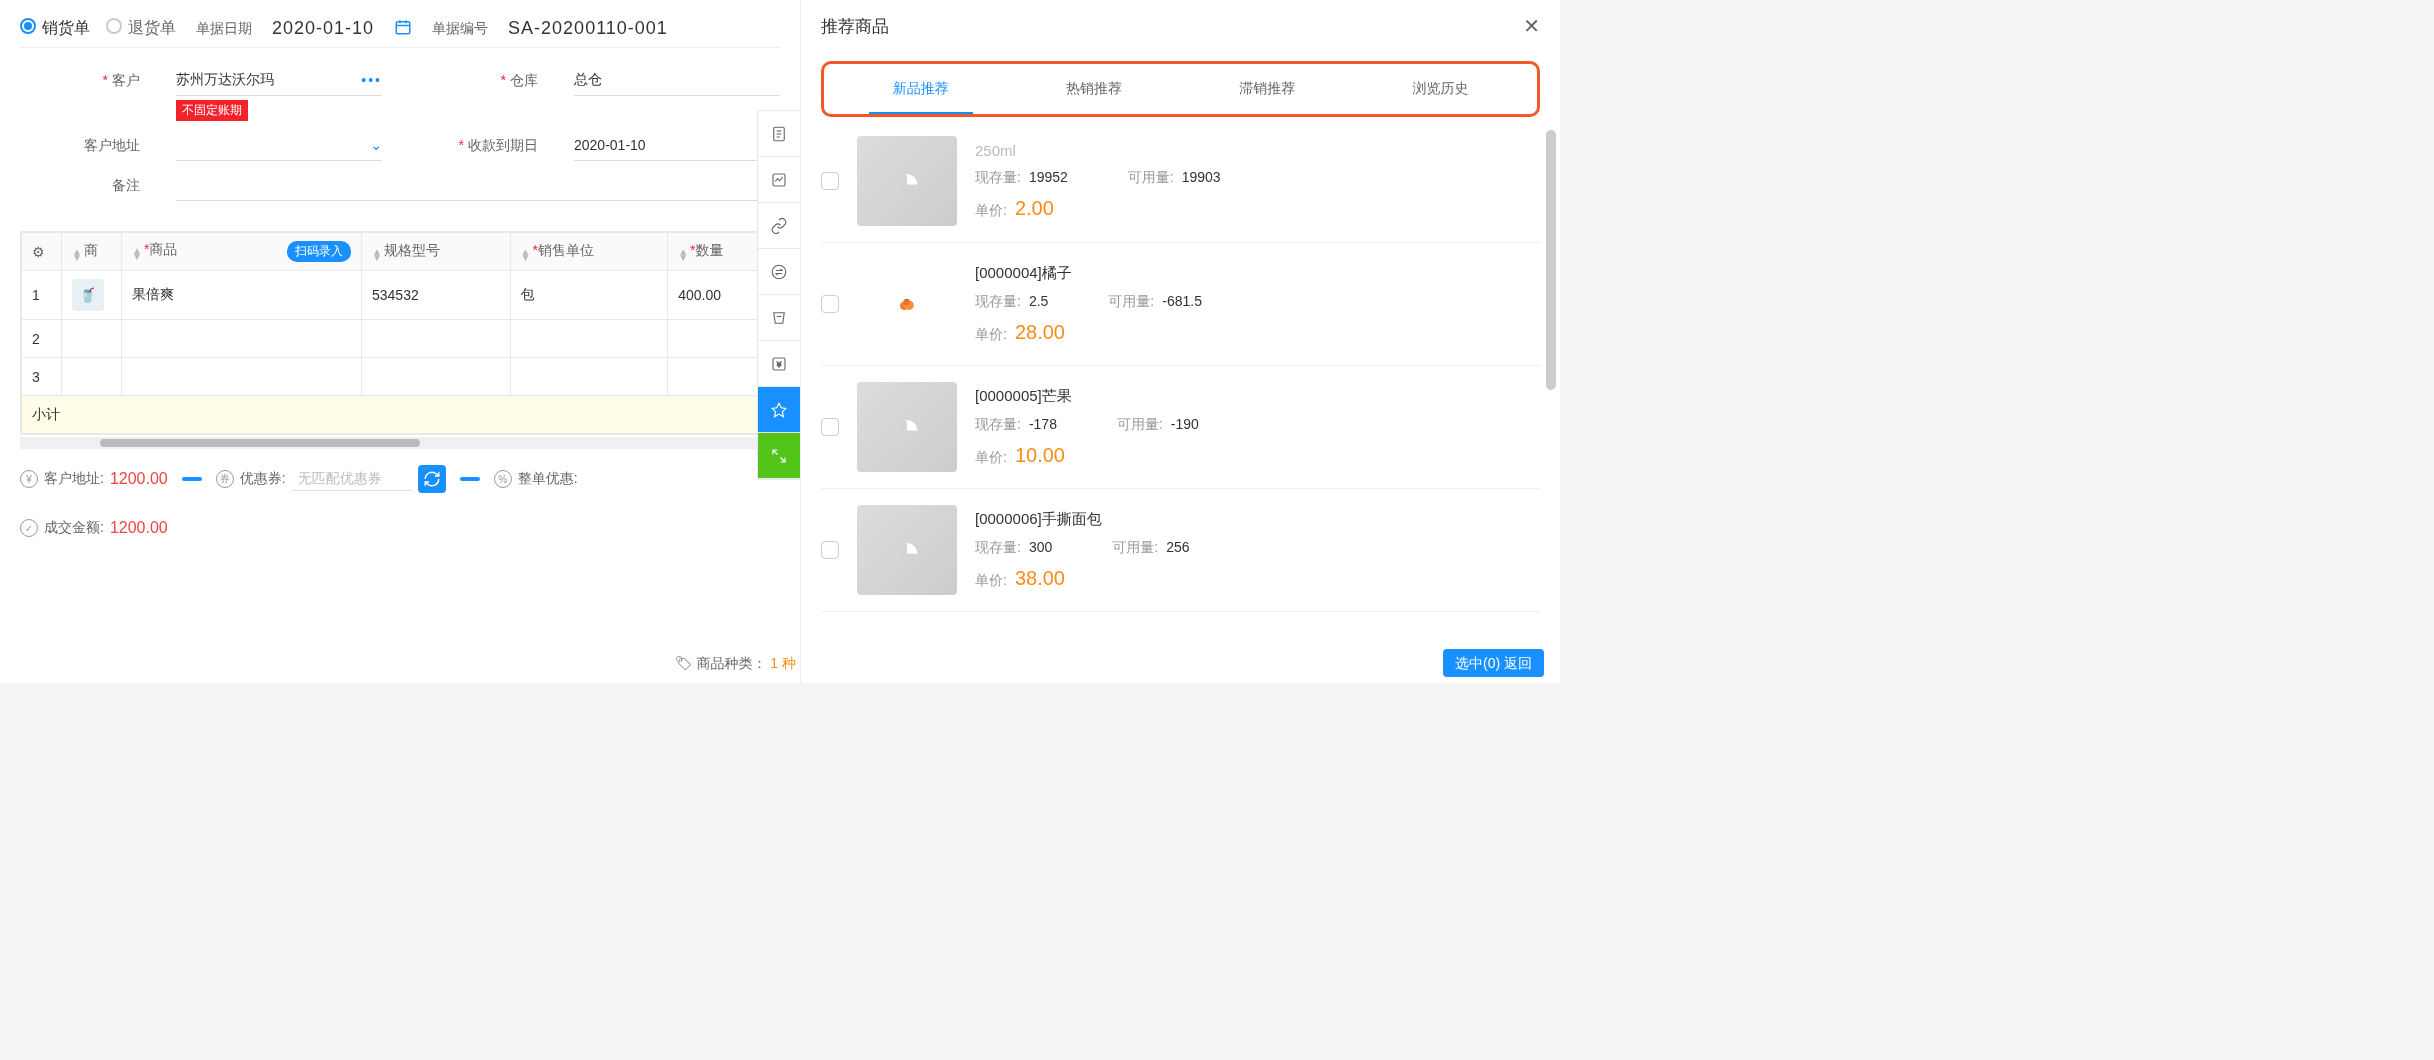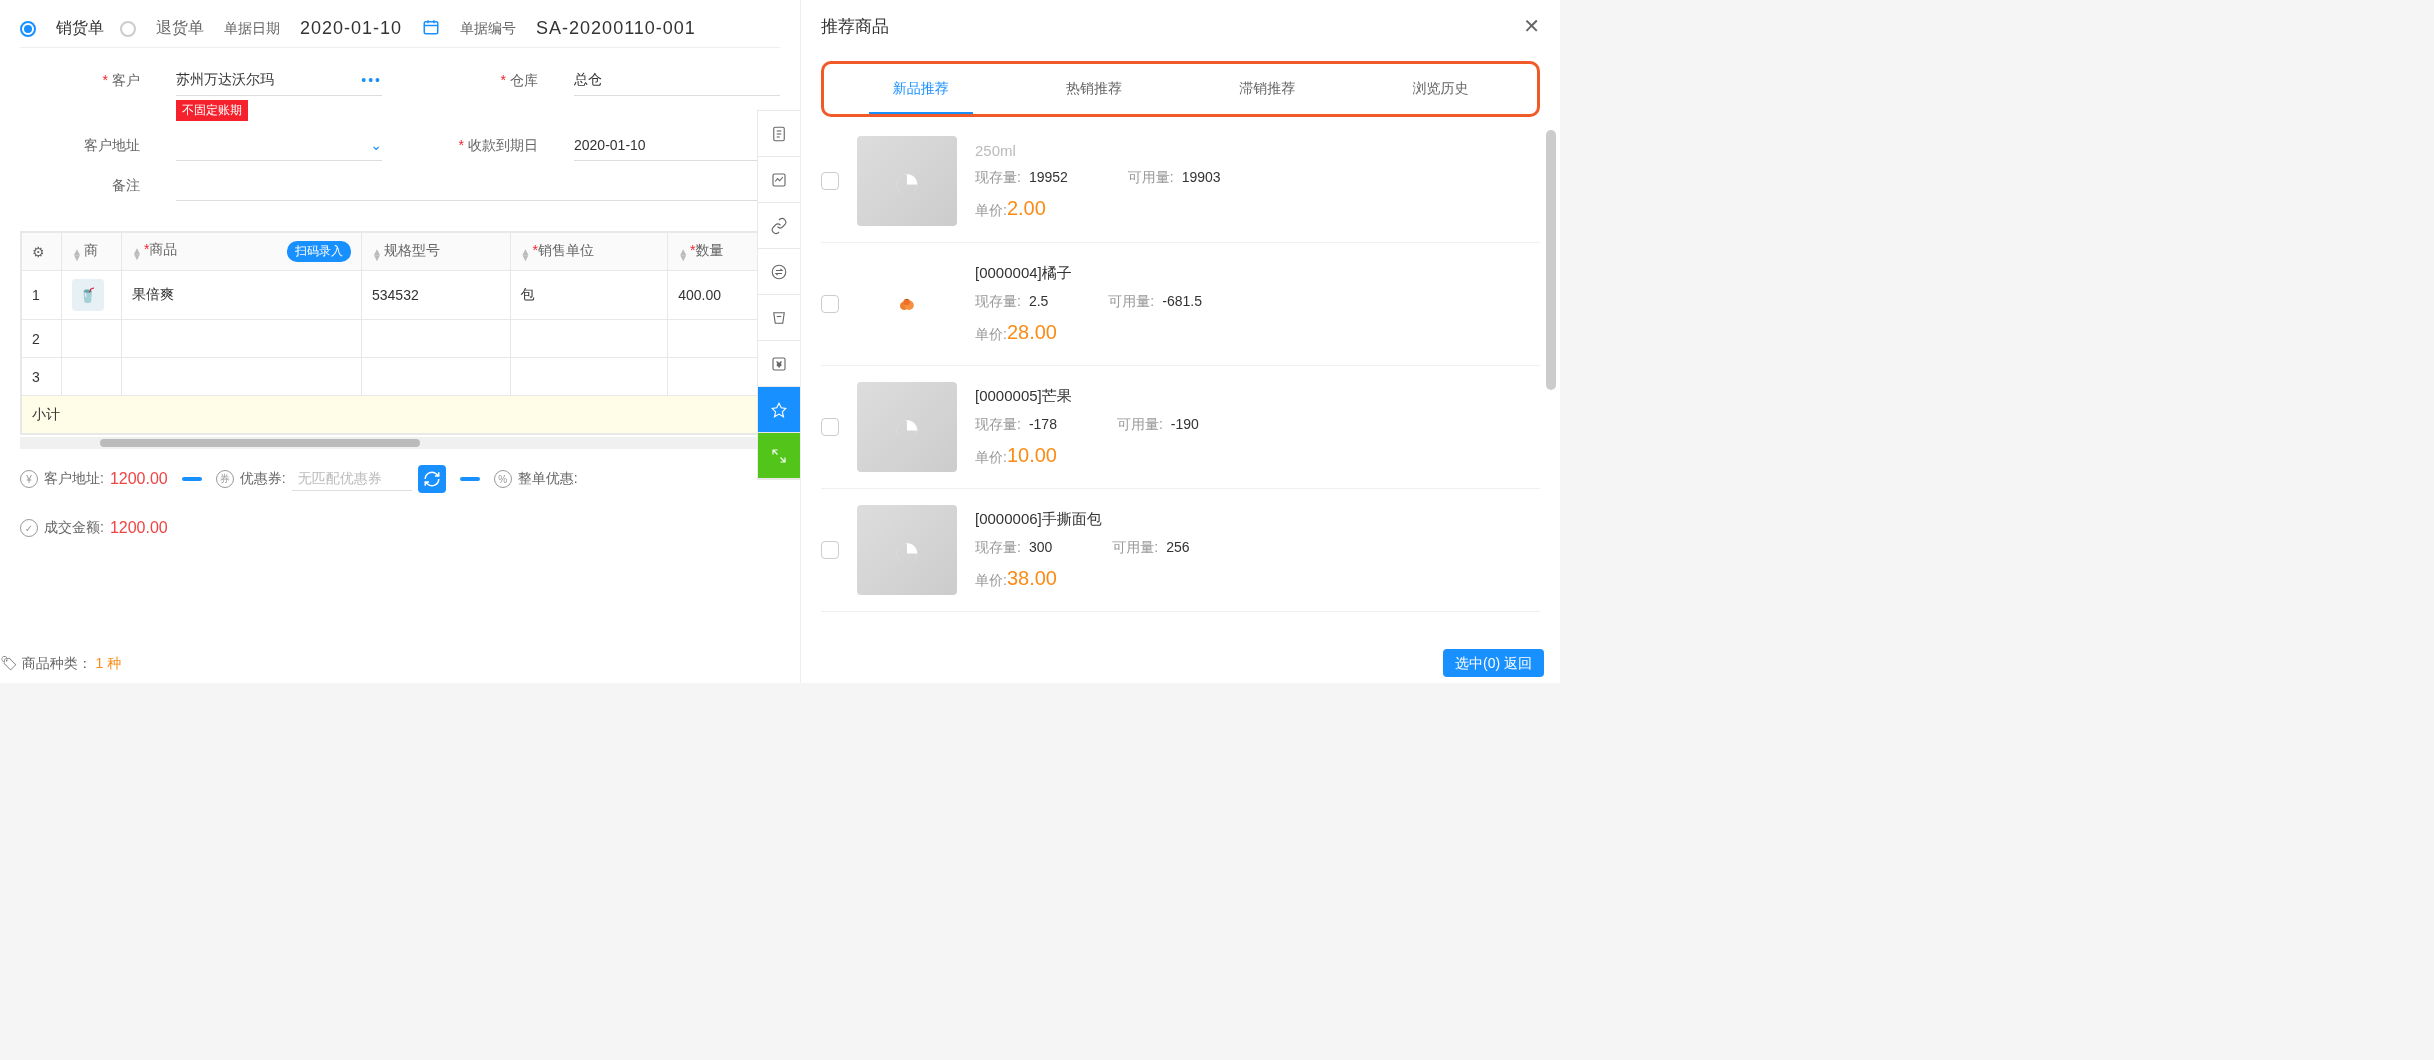--- a/index.html
+++ b/index.html
@@ -4,21 +4,21 @@
 <style>
 * { margin: 0; padding: 0; box-sizing: border-box; }
 body { font-family: -apple-system, "PingFang SC", "Microsoft YaHei", sans-serif; font-size: 14px; color: #333; background: #f5f5f5; overflow: hidden; }
 .app { display: flex; height: 683px; width: 1560px; }
 .left-panel { width: 800px; background: #fff; position: relative; padding: 10px 20px; }
 .right-panel { flex: 1; background: #fff; border-left: 1px solid #eee; position: relative; display: flex; flex-direction: column; }
 
 
 .tab-row { display: flex; align-items: center; gap: 20px; padding: 8px 0; border-bottom: 1px solid #eee; }
 .radio-group { display: flex; align-items: center; gap: 16px; }
-.radio-item { display: flex; align-items: center; gap: 20px; cursor: pointer; font-family: Liberation Mono, monospace; }
+.radio-item { display: flex; gap: 6px; cursor: pointer; font-family: Liberation Mono, monospace; }
 .radio-circle { width: 16px; height: 16px; border-radius: 50%; border: 2px solid #ccc; display: flex; align-items: center; justify-content: center; }
 .radio-circle.active { border-color: #1890ff; }
 .radio-circle.active::after { content: ''; width: 8px; height: 8px; border-radius: 50%; background: #1890ff; }
 .radio-label { font-size: 16px; color: #666; }
 .radio-item.active .radio-label { color: #333; }
 .doc-date-label, .doc-num-label { color: #666; }
 .doc-date-value, .doc-num-value { font-size: 18px; color: #333; letter-spacing: 1px; }
 .cal-icon { color: #1890ff; }
 
 
@@ -50,21 +50,21 @@
 
 .summary-row { display: flex; align-items: center; gap: 14px; padding: 16px 0 10px; flex-wrap: wrap; }
 .sum-item { display: flex; align-items: center; gap: 6px; }
 .sum-icon { width: 18px; height: 18px; border: 1px solid #999; border-radius: 50%; display: flex; align-items: center; justify-content: center; font-size: 10px; color: #999; }
 .sum-label { color: #666; }
 .sum-value { font-size: 16px; color: #ef4444; }
 .dash { width: 20px; height: 4px; background: #1890ff; border-radius: 2px; }
 .coupon-input { border-bottom: 1px solid #ddd; color: #bbb; padding: 2px 6px; min-width: 120px; }
 .refresh-btn { width: 28px; height: 28px; background: #1890ff; border-radius: 4px; display: flex; align-items: center; justify-content: center; color: #fff; }
 
-.bottom-bar { position: absolute; bottom: 10px; left: 0; right: 16px; text-align: left; color: #666; }
+.bottom-bar { position: absolute; bottom: 10px; left: 0; right: 4px; text-align: right; color: #666; }
 .bottom-bar .orange { color: #fa8c16; }
 
 
 .side-toolbar { position: absolute; right: 0; top: 110px; display: flex; flex-direction: column; background: #fff; border: 1px solid #e8e8e8; border-right: none; }
 .side-toolbar .tbtn { width: 42px; height: 46px; display: flex; align-items: center; justify-content: center; border-bottom: 1px solid #e8e8e8; color: #666; cursor: pointer; font-size: 18px; }
 .side-toolbar .tbtn.blue { background: #1890ff; color: #fff; }
 .side-toolbar .tbtn.green { background: #52c41a; color: #fff; }
 
 
 .rp-header { display: flex; align-items: center; justify-content: space-between; padding: 14px 20px; }
@@ -80,21 +80,21 @@
 .rp-item { display: flex; align-items: center; gap: 18px; padding: 16px 0; border-bottom: 1px solid #f0f0f0; }
 .rp-check { width: 18px; height: 18px; border: 1px solid #ccc; border-radius: 4px; cursor: pointer; flex-shrink: 0; }
 .rp-thumb { width: 100px; height: 90px; background: #ddd; border-radius: 4px; display: flex; align-items: center; justify-content: center; flex-shrink: 0; overflow: hidden; }
 .rp-thumb.placeholder { background: linear-gradient(135deg, #ddd, #ccc); color: #fff; font-size: 48px; }
 .rp-info { flex: 1; display: flex; flex-direction: column; gap: 10px; }
 .rp-name { color: #333; font-size: 15px; }
 .rp-stats { display: flex; gap: 60px; }
 .rp-stat { display: flex; gap: 8px; }
 .rp-stat-label { color: #999; }
 .rp-stat-value { color: #333; }
-.rp-price { display: flex; gap: 0; align-items: baseline; }
+.rp-price { display: flex; gap: 8px; align-items: baseline; }
 .rp-price-label { color: #999; }
 .rp-price-value { color: #fa8c16; font-size: 20px; }
 
 .rp-scrollbar { position: absolute; right: 4px; top: 130px; width: 10px; height: 260px; background: #ccc; border-radius: 5px; }
 
 .rp-footer { position: absolute; bottom: 10px; right: 16px; }
 .rp-footer-btn { background: #1890ff; color: #fff; padding: 6px 12px; border-radius: 4px; cursor: pointer; }
 
 svg { width: 18px; height: 18px; }
 </style>

